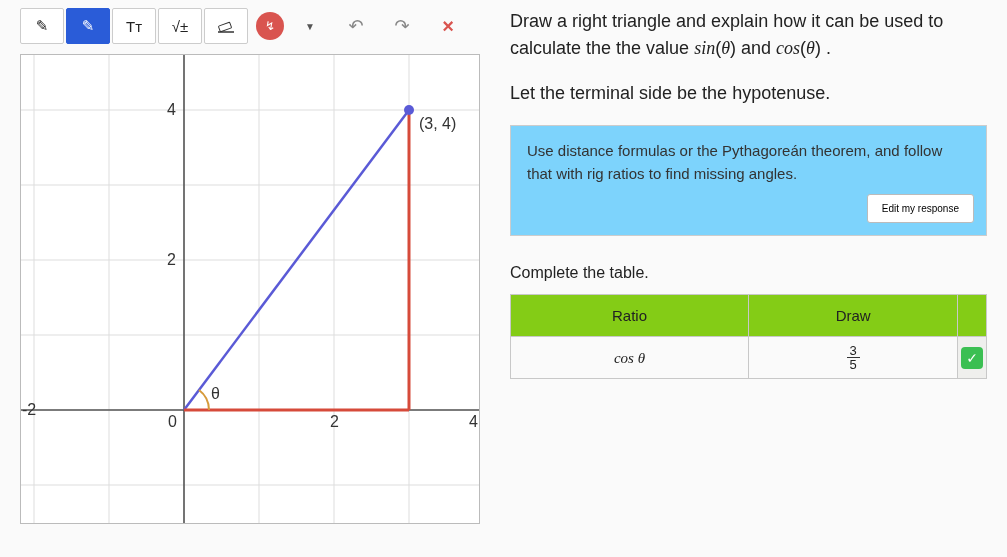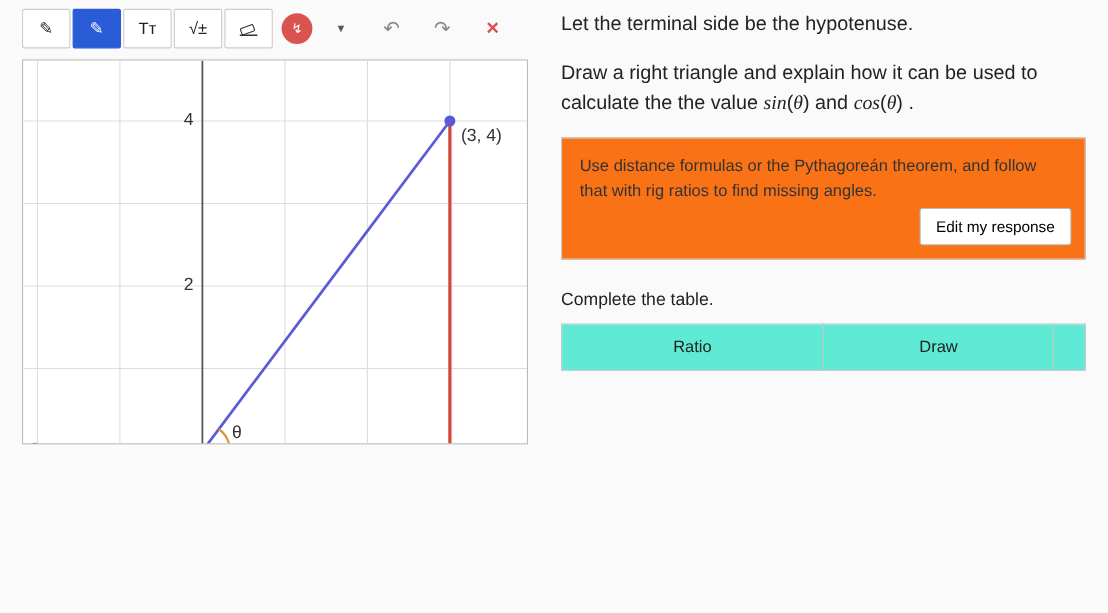--- a/index.html
+++ b/index.html
@@ -28,41 +28,41 @@
 .circlebtn {
   width:28px; height:28px; border-radius:50%; background:#d9544f; color:#fff;
   display:flex; align-items:center; justify-content:center; font-size:12px;
   margin-left:6px;
 }
 .tool-caret { font-size:10px; color:#555; margin-left:2px;}
 .tool-undo,.tool-redo { font-size:18px; color:#888; }
 .tool-x { font-size:20px; color:#d9544f; font-weight:bold; }
 
 
-.graph-wrap { position:relative; width:460px; height:350px; border:1px solid #bbb; background:#fff; overflow:hidden; }
+.graph-wrap { position:relative; width:460px; height:470px; border:1px solid #bbb; background:#fff; overflow:hidden; }
 .graph-wrap svg { position:absolute; left:0; top:0;}
 .pt-label { position:absolute; font-size:16px; color:#333; }
 
 
 .qtext { font-size:18px; line-height:1.5; margin-bottom:18px; }
 .response-box {
-  border:1px solid #ccc; background:#f97316; padding:14px 16px 50px; font-size:15px;
+  border:1px solid #ccc; background:#7dd3fc; padding:14px 16px 50px; font-size:15px;
   line-height:1.5; position:relative; min-height:110px; color:#333;
 }
 .edit-btn {
   position:absolute; right:12px; bottom:12px;
-  border:1px solid #bbb; background:#fff; padding:8px 14px; font-size:14px;
+  border:1px solid #bbb; background:#fff; padding:8px 14px; font-size:10px;
   cursor:pointer; border-radius:3px;
 }
 .subhead { font-size:16px; margin:28px 0 12px; }
 
 
 .tbl { width:100%; border-collapse:collapse; }
 .tbl th, .tbl td { border:1px solid #c8c8c8; height:42px; text-align:center; font-size:15px; }
-.tbl th { background:#5eead4; font-weight:normal; }
+.tbl th { background:#84cc16; font-weight:normal; }
 .ratio-col { width:50%; }
 .val-col { width:44%; }
 .ic-col { width:6%; background:#efefed;}
 .frac { display:inline-block; text-align:center; font-size:13px; line-height:1; vertical-align:middle;}
 .frac .n { display:block; border-bottom:1px solid #333; padding:0 3px;}
 .frac .d { display:block; padding:0 3px;}
 .check-badge { display:inline-flex; width:22px; height:22px; background:#3bbf52; border-radius:4px; align-items:center; justify-content:center; color:#fff; font-size:14px;}
 .warn-badge { display:inline-flex; width:20px; height:20px; background:#f3c239; border-radius:50%; align-items:center; justify-content:center; color:#7a5c00; font-size:12px;}
 .kb-icon { display:inline-block; width:22px; height:16px; border:1px solid #555; border-radius:2px; position:relative;}
 .kb-icon::before { content:""; position:absolute; left:2px; right:2px; top:2px; bottom:5px;
@@ -149,39 +149,49 @@
       <div class="pt-label" style="left:1px; top:346px;">-2</div>
       <div class="pt-label" style="left:147px; top:358px;">0</div>
       <div class="pt-label" style="left:309px; top:358px;">2</div>
       <div class="pt-label" style="left:448px; top:358px;">4</div>
       <div class="pt-label" style="left:146px; top:196px;">2</div>
       <div class="pt-label" style="left:146px; top:46px;">4</div>
     </div>
   </div>
 
   <div class="right">
-    <p class="qtext">Let the terminal side be the hypotenuse.</p>
     <p class="qtext">
       <span>Draw a right triangle and explain how it can be used to calculate the the value </span>
       <span class="mi-it">sin</span>(<span class="mi-it">θ</span>)
       <span> and </span>
       <span class="mi-it">cos</span>(<span class="mi-it">θ</span>)
       <span> .</span>
     </p>
+    <p class="qtext">Let the terminal side be the hypotenuse.</p>
 
     <div class="response-box">
       <span>Use distance formulas or the Pythagoreán theorem, and follow that with rig ratios to find missing angles.</span>
       <button class="edit-btn">Edit my response</button>
     </div>
 
     <p class="subhead">Complete the table.</p>
 
     <table class="tbl">
       <tbody>
           <tr>
         <th class="ratio-col">Ratio</th>
         <th class="val-col">Draw</th>
         <th class="ic-col"></th>
       </tr>
+      <tr>
+        <td><span class="mi-it">cos θ</span></td>
+        <td>
+          <span class="frac">
+            <span class="n">3</span>
+            <span class="d">5</span>
+          </span>
+        </td>
+        <td class="ic-col"><span class="check-badge">✓</span></td>
+      </tr>
     </tbody>
       </table>
   </div>
 </div>
 
 </body></html>

